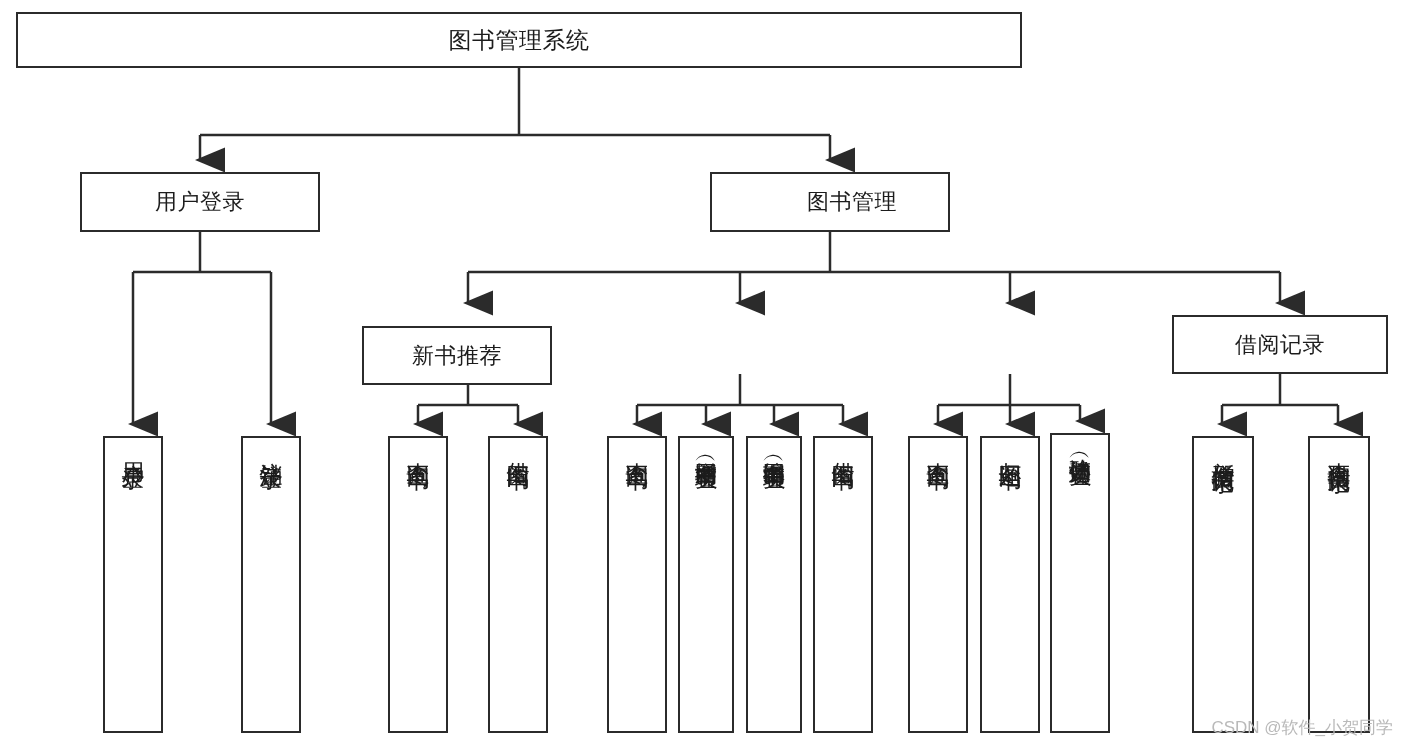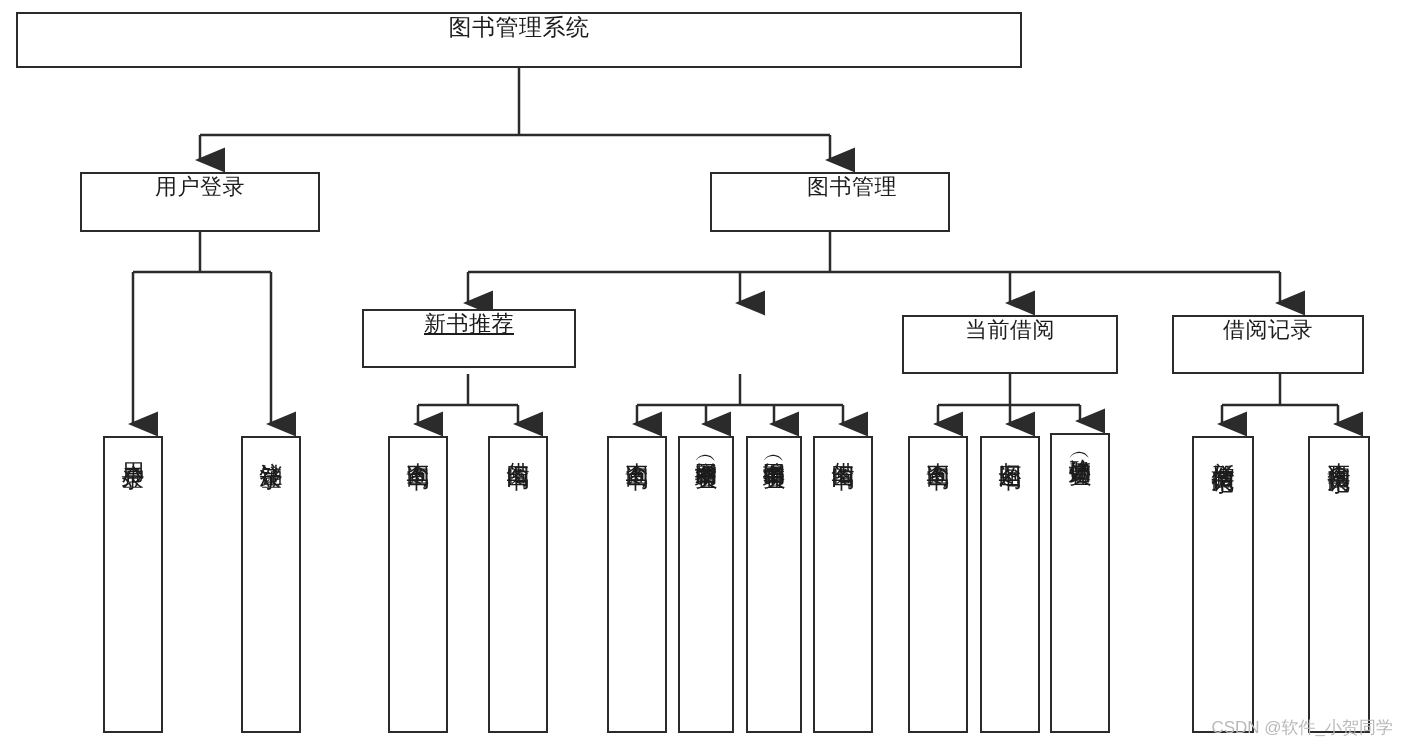--- a/index.html
+++ b/index.html
@@ -24,21 +24,21 @@
     width: 1405px;
     height: 747px;
     pointer-events: none;
   }
   .node {
     position: absolute;
     box-sizing: border-box;
     border: 2px solid #2b2b2b;
     background: #ffffff;
     display: flex;
-    align-items: flex-start;
+    align-items: center;
     justify-content: center;
     color: #1c1c1c;
     z-index: 2;
   }
   .node .lbl {
     display: block;
     text-align: center;
     line-height: 1.15;
     white-space: nowrap;
   }
@@ -142,30 +142,27 @@
   </div>
 
   <div class="node h" style="left:80px; top:172px; width:240px; height:60px;">
     <span class="lbl">用户登录</span>
   </div>
 
   <div class="node h" style="left:710px; top:172px; width:240px; height:60px;padding-left:44px;">
     <span class="lbl">图书管理</span>
   </div>
 
-  <div class="node h" style="left:362px; top:309px; width:214px; height:59px;text-decoration:underline;">
+  <div class="node h" style="left:362px; top:326px; width:190px; height:59px;">
     <span class="lbl">新书推荐</span>
   </div>
 
 
-  <div class="node h" style="left:902px; top:315px; width:216px; height:59px;">
-    <span class="lbl">当前借阅</span>
-  </div>
-
-  <div class="node h" style="left:1172px; top:315px; width:192px; height:59px;">
+
+  <div class="node h" style="left:1172px; top:315px; width:216px; height:59px;">
     <span class="lbl">借阅记录</span>
   </div>
 
   <div class="node v" style="left:103px; top:436px; width:60px; height:297px;">
     <span class="lbl">用户登录</span>
   </div>
   <div class="node v" style="left:241px; top:436px; width:60px; height:297px;">
     <span class="lbl">注销登录</span>
   </div>
 

